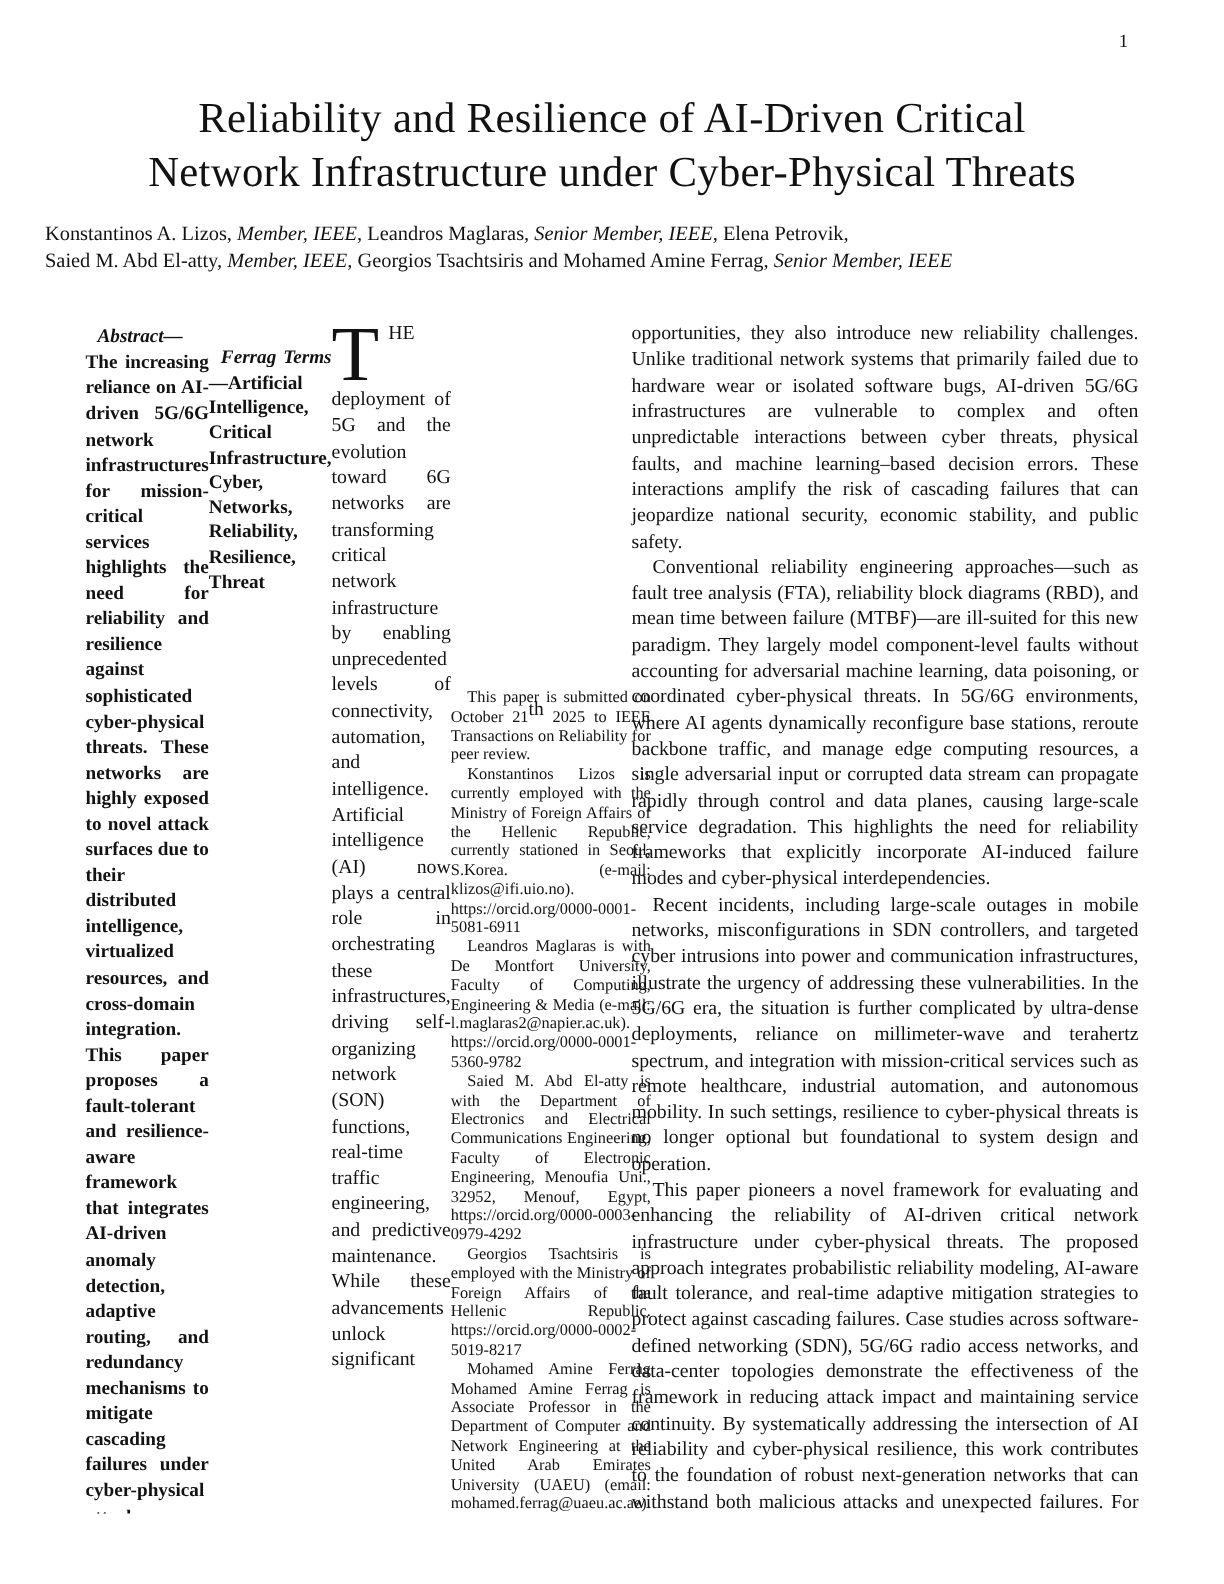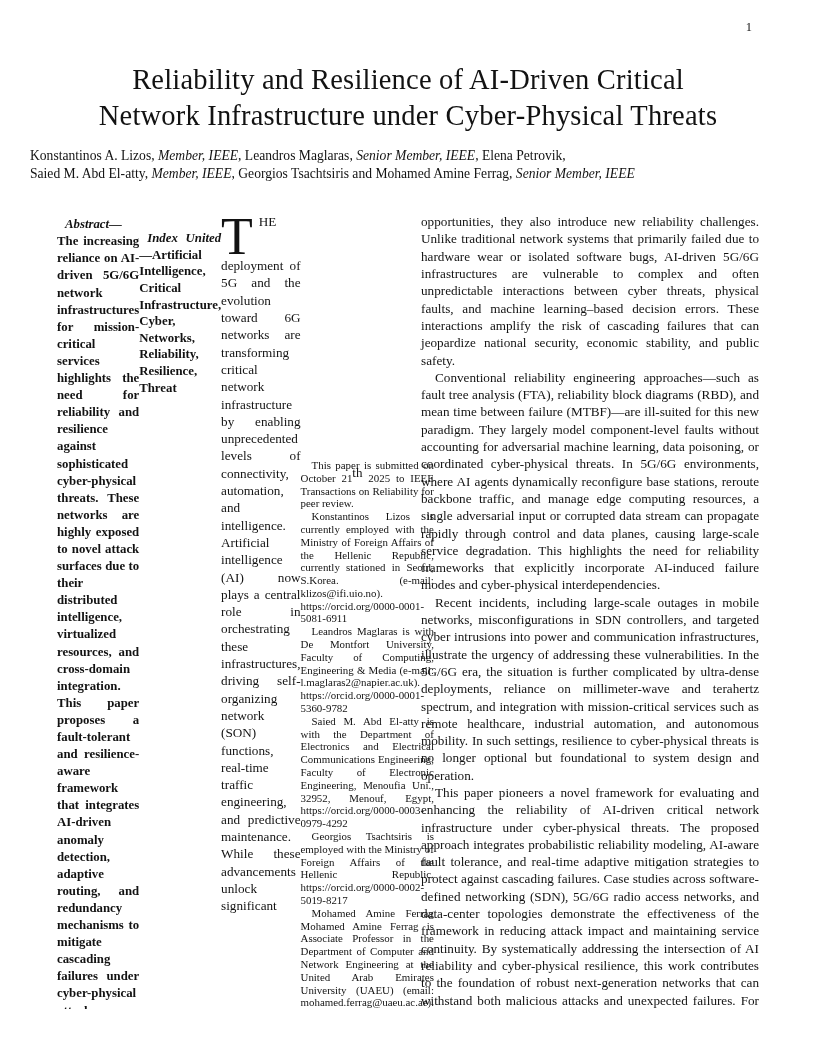--- a/index.html
+++ b/index.html
@@ -122,21 +122,21 @@
   <div class="authors">
     <span>Konstantinos A. Lizos, </span><span class="it">Member, IEEE</span><span>, Leandros Maglaras, </span><span class="it">Senior Member, IEEE</span><span>, Elena Petrovik,</span><br>
     <span>Saied M. Abd El-atty, </span><span class="it">Member, IEEE</span><span>, Georgios Tsachtsiris and Mohamed Amine Ferrag, </span><span class="it">Senior Member, IEEE</span>
   </div>
 
   <div class="columns">
 
     <div class="col col-left">
       <p class="abstract"><span class="abstract-label">Abstract—</span><span> The increasing reliance on AI-driven 5G/6G network infrastructures for mission-critical services highlights the need for reliability and resilience against sophisticated cyber-physical threats. These networks are highly exposed to novel attack surfaces due to their distributed intelligence, virtualized resources, and cross-domain integration. This paper proposes a fault-tolerant and resilience-aware framework that integrates AI-driven anomaly detection, adaptive routing, and redundancy mechanisms to mitigate cascading failures under cyber-physical attack conditions. A comprehensive validation is carried out using NS-3 simulations, where key performance indicators such as reliability, latency, resilience index, and packet loss rate are analyzed under various attack scenarios. The deduced results demonstrate that the proposed framework significantly improves fault recovery, stabilizes packet delivery, and reduces service disruption compared to baseline approaches.</span></p>
 
-      <p class="index-terms"><span class="index-label">Index United</span><span>—Artificial Intelligence, Critical Infrastructure, Cyber, Networks, Reliability, Resilience, Threat</span></p>
+      <p class="index-terms"><span class="index-label">Ferrag Terms</span><span>—Artificial Intelligence, Critical Infrastructure, Cyber, Networks, Reliability, Resilience, Threat</span></p>
 
 
       <p class="intro-para"><span class="dropcap">T</span><span>HE deployment of 5G and the evolution toward 6G networks are transforming critical network infrastructure by enabling unprecedented levels of connectivity, automation, and intelligence. Artificial intelligence (AI) now plays a central role in orchestrating these infrastructures, driving self-organizing network (SON) functions, real-time traffic engineering, and predictive maintenance. While these advancements unlock significant</span></p>
 
       <div class="footnotes">
         <p><span>This paper is submitted on October 21</span><span class="fn-sup">th</span><span> 2025 to IEEE Transactions on Reliability for peer review.</span></p>
         <p>Konstantinos Lizos is currently employed with the Ministry of Foreign Affairs of the Hellenic Republic, currently stationed in Seoul, S.Korea. (e-mail: klizos@ifi.uio.no). https://orcid.org/0000-0001-5081-6911</p>
         <p>Leandros Maglaras is with De Montfort University, Faculty of Computing, Engineering &amp; Media (e-mail: l.maglaras2@napier.ac.uk). https://orcid.org/0000-0001-5360-9782</p>
         <p>Saied M. Abd El-atty is with the Department of Electronics and Electrical Communications Engineering, Faculty of Electronic Engineering, Menoufia Uni., 32952, Menouf, Egypt, https://orcid.org/0000-0003-0979-4292</p>
         <p>Georgios Tsachtsiris is employed with the Ministry of Foreign Affairs of the Hellenic Republic. https://orcid.org/0000-0002-5019-8217</p>

